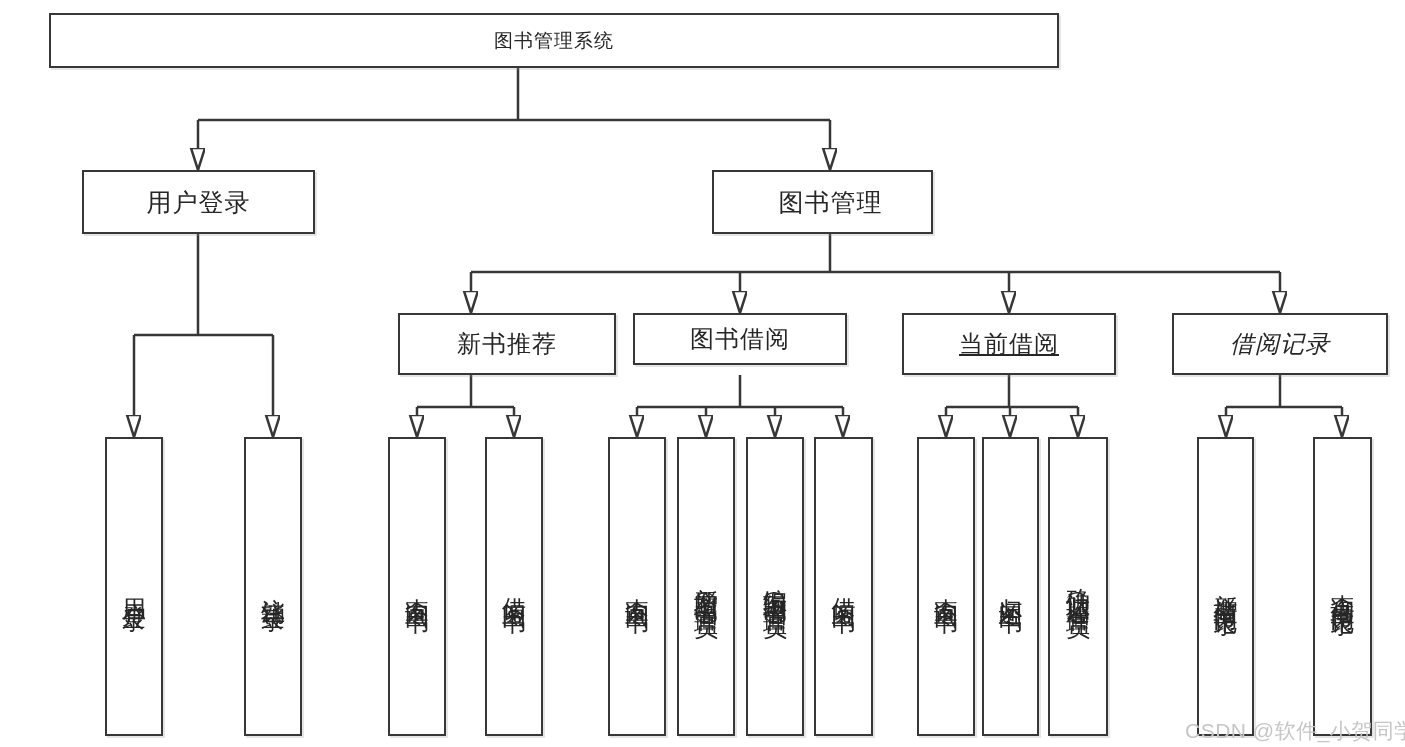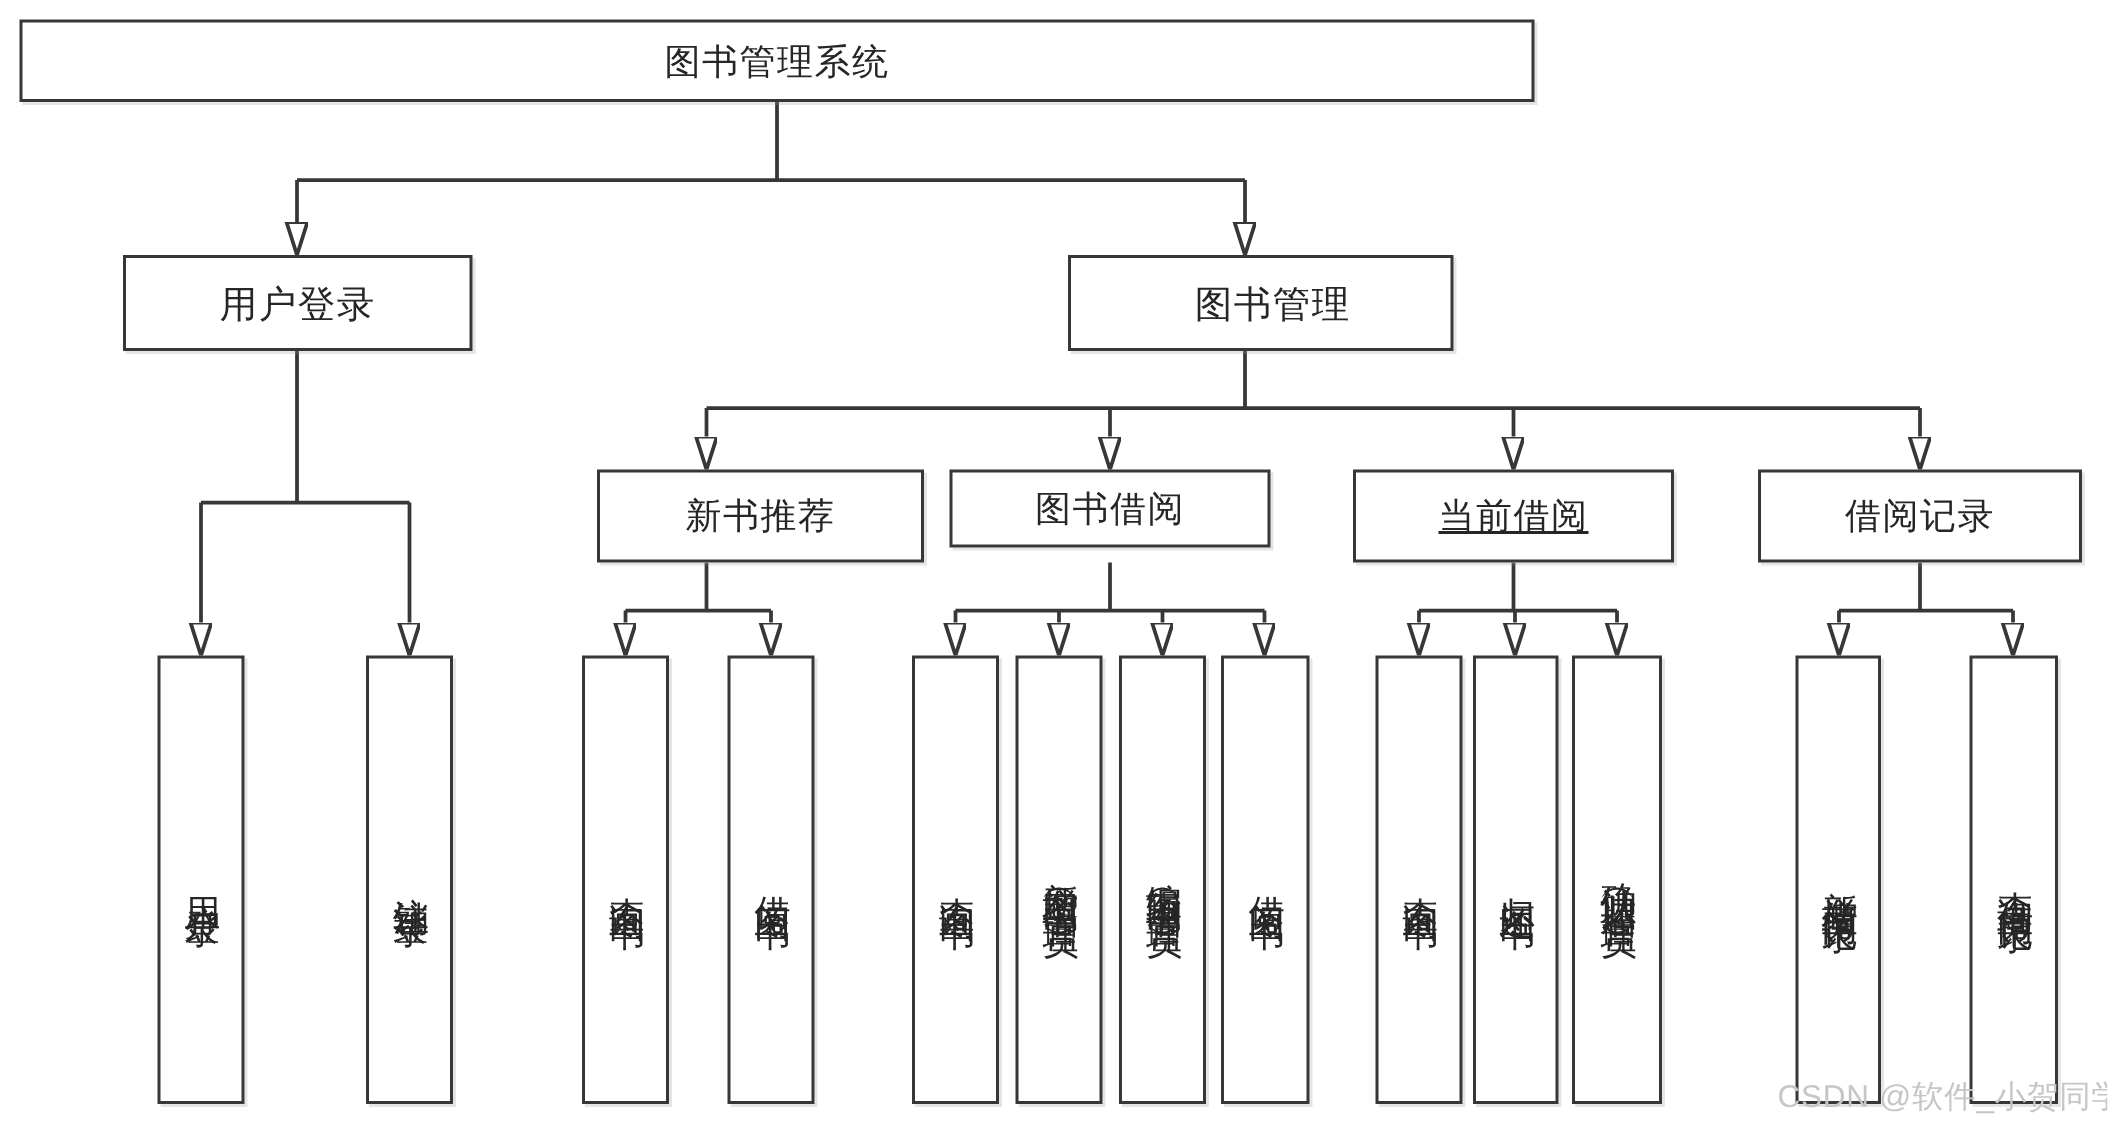--- a/index.html
+++ b/index.html
@@ -14,21 +14,21 @@
     position:absolute;
     box-sizing:border-box;
     border:2.5px solid #373737;
     background:#fff;
     display:flex;align-items:center;justify-content:center;
     color:#262626;
     letter-spacing:1px;
     box-shadow:2px 2px 0 rgba(150,150,150,0.25);
     z-index:2;
   }
-  .root-box{font-size:24px;}
+  .root-box{font-size:19px;margin-left:36px;}
   .l1-box{font-size:25px;}
   .l2-box{font-size:24px;}
   .vbox{
     position:absolute;
     box-sizing:border-box;
     top:437px;height:299px;
     border:2.5px solid #373737;
     background:#fff;
     display:flex;align-items:center;justify-content:center;
     color:#262626;
@@ -97,26 +97,26 @@
     <line x1="1078" y1="407" x2="1078" y2="415" marker-end="url(#ah)"></line>
 
     <path d="M1280,375 V407 M1226,407 H1342"></path>
     <line x1="1226" y1="407" x2="1226" y2="415" marker-end="url(#ah)"></line>
     <line x1="1342" y1="407" x2="1342" y2="415" marker-end="url(#ah)"></line>
   </svg>
 
   <div class="hbox root-box" style="left:13px;top:13px;width:1010px;height:55px;">图书管理系统</div>
 
   <div class="hbox l1-box" style="left:82px;top:170px;width:233px;height:64px;">用户登录</div>
-  <div class="hbox l1-box" style="left:712px;top:170px;width:257px;height:64px;padding-left:16px;">图书管理</div>
+  <div class="hbox l1-box" style="left:712px;top:170px;width:221px;height:64px;padding-left:16px;">图书管理</div>
 
   <div class="hbox l2-box" style="left:362px;top:313px;width:218px;height:62px;margin-left:36px;">新书推荐</div>
   <div class="hbox l2-box" style="left:633px;top:313px;width:214px;height:52px;">图书借阅</div>
   <div class="hbox l2-box" style="left:902px;top:313px;width:214px;height:62px;text-decoration:underline;">当前借阅</div>
-  <div class="hbox l2-box" style="left:1172px;top:313px;width:216px;height:62px;">借阅记录</div>
+  <div class="hbox l2-box" style="left:1172px;top:313px;width:216px;height:62px;font-style:italic;">借阅记录</div>
 
   <div class="vbox" style="left:105px;width:58px;">
     <span>用户登录</span>
   </div>
   <div class="vbox" style="left:244px;width:58px;">
     <span>注销登录</span>
   </div>
 
   <div class="vbox" style="left:388px;width:58px;">
     <span>查询图书</span>

